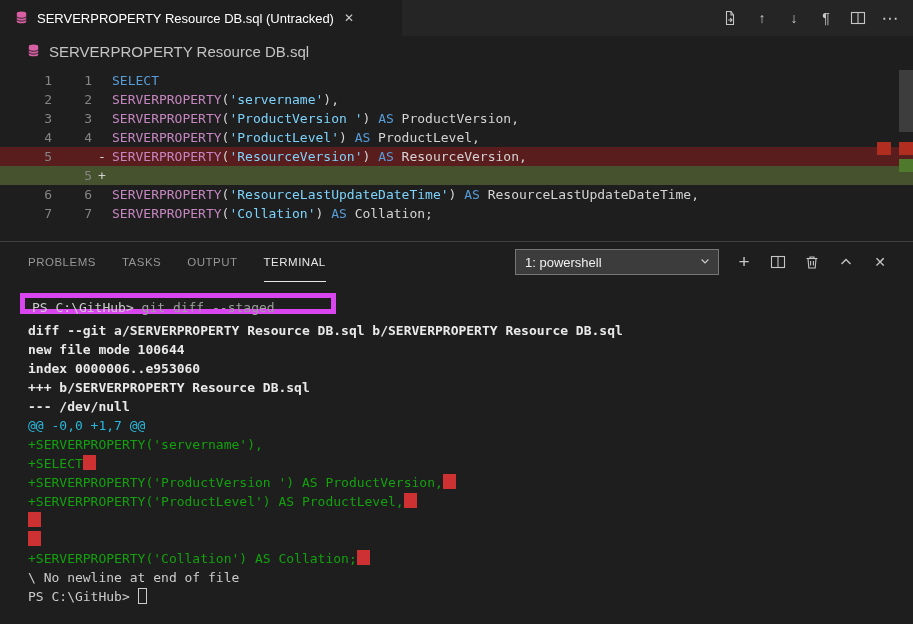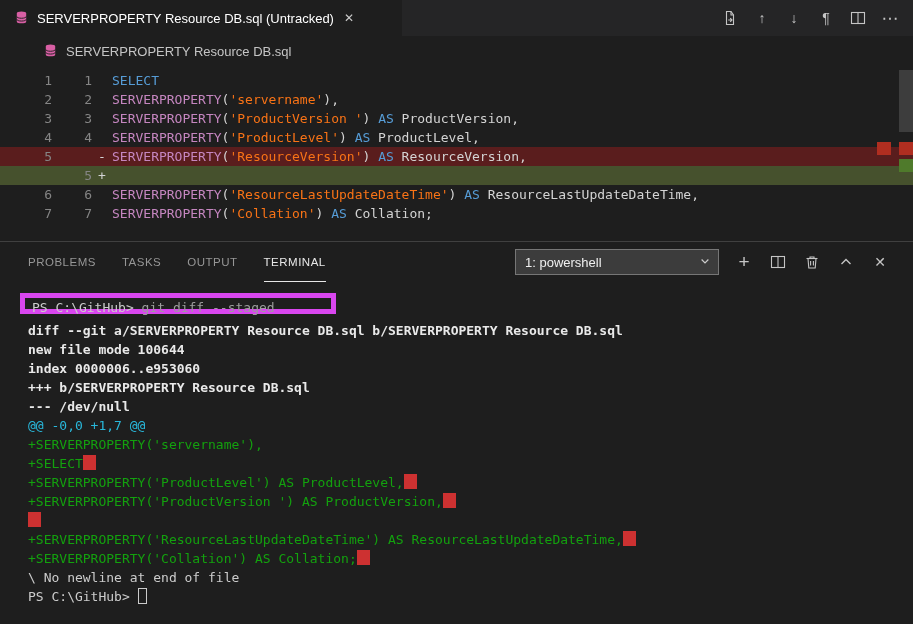--- a/index.html
+++ b/index.html
@@ -13,35 +13,35 @@
     padding:0 10px 0 14px; color:#ffffff; font-size:13px; cursor:pointer; }
   .sqlicon { display:inline-flex; width:16px; height:16px; margin-right:7px; flex:none; }
   .tabtitle { white-space:nowrap; }
   .tabclose { margin-left:10px; font-size:12px; color:#cccccc; }
   .tabactions { margin-left:auto; display:flex; align-items:center; gap:6px; padding-right:10px; }
   .action { width:26px; height:26px; display:flex; align-items:center; justify-content:center;
     color:#c5c5c5; font-size:14px; cursor:pointer; }
   .action.big { font-size:17px; }
 
   
-  .filebar { height:30px; display:flex; align-items:center; padding-left:43px;
-    color:#c5c5c5; font-size:13px; background:#1e1e1e; flex:none; }
+  .filebar { height:30px; display:flex; align-items:center; padding-left:26px;
+    color:#c5c5c5; font-size:15px; background:#1e1e1e; flex:none; }
 
   
   .editor { position:relative; height:175px; flex:none; padding-top:5px;
     font-family:"DejaVu Sans Mono", monospace; font-size:13px; line-height:19px; }
   .row { display:flex; height:19px; white-space:pre; color:#d4d4d4; }
   .ln { color:#858585; flex:none; }
   .ln1 { width:52px; text-align:right; }
   .ln2 { width:40px; text-align:right; }
   .sign { width:20px; text-align:center; color:#d4d4d4; flex:none; }
   .row.del { background:#5a1d1d; }
   .row.add { background:#46512d; }
   .tk-kw { color:#569cd6; } .tk-fn { color:#c586c0; }
-  .tk-str { color:#f97316; } .tk-pl { color:#d4d4d4; }
+  .tk-str { color:#7dd3fc; } .tk-pl { color:#d4d4d4; }
 
   .overview { position:absolute; top:0; right:0; width:14px; height:100%; }
   .slider { position:absolute; top:4px; right:0; width:14px; height:62px;
     background:rgba(121,121,121,0.35); }
   .mark { position:absolute; width:14px; height:13px; }
   .mark.red { background:#b02e20; }
   .mark.green { background:#4f7a2b; }
   .m-r1 { right:0; top:76px; }
   .m-r2 { right:22px; top:76px; }
   .m-g1 { right:0; top:93px; }
@@ -195,23 +195,23 @@
     <div class="terminal" id="term">
         <div class="tline boxed"><span class="cmdbox"><span class="t-p">PS C:\GitHub&gt; </span><span class="t-cmd">git diff --staged</span></span></div>
         <div class="tline"><span class="t-b">diff --git a/SERVERPROPERTY Resource DB.sql b/SERVERPROPERTY Resource DB.sql</span></div>
         <div class="tline"><span class="t-b">new file mode 100644</span></div>
         <div class="tline"><span class="t-b">index 0000006..e953060</span></div>
         <div class="tline"><span class="t-b">+++ b/SERVERPROPERTY Resource DB.sql</span></div>
         <div class="tline"><span class="t-b">--- /dev/null</span></div>
         <div class="tline"><span class="t-cyan">@@ -0,0 +1,7 @@</span></div>
         <div class="tline"><span class="t-g">+SERVERPROPERTY('servername'),</span></div>
         <div class="tline"><span class="t-g">+SELECT</span><span class="redblock"></span></div>
+        <div class="tline"><span class="t-g">+SERVERPROPERTY('ProductVersion ') AS ProductVersion,</span><span class="redblock"></span></div>
         <div class="tline"><span class="t-g">+SERVERPROPERTY('ProductLevel') AS ProductLevel,</span><span class="redblock"></span></div>
-        <div class="tline"><span class="t-g">+SERVERPROPERTY('ProductVersion ') AS ProductVersion,</span><span class="redblock"></span></div>
         <div class="tline"><span class="redblock"></span></div>
-        <div class="tline"><span class="t-g">+SERVERPROPERTY('ResourceLastUpdateDateTime') AS ResourceLastUpdateDateTime,</span><span class="redblock"></span></div>
+        <div class="tline"><span class="redblock"></span></div>
         <div class="tline"><span class="t-g">+SERVERPROPERTY('Collation') AS Collation;</span><span class="redblock"></span></div>
         <div class="tline"><span class="t-fg">\ No newline at end of file</span></div>
         <div class="tline"><span class="t-p">PS C:\GitHub&gt; </span><span class="cursor"></span></div>
       </div>
   </div>
 
 </div>
 
 </body></html>

